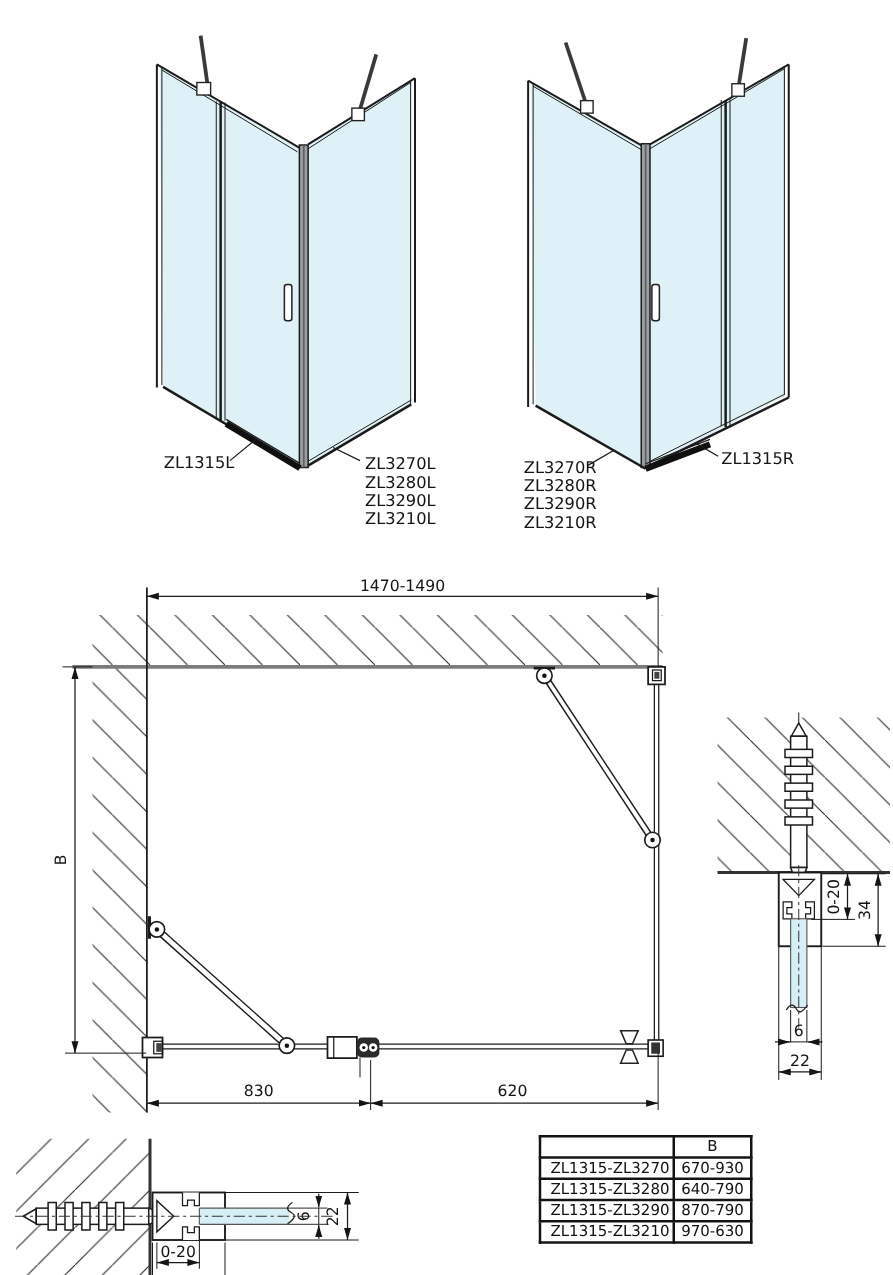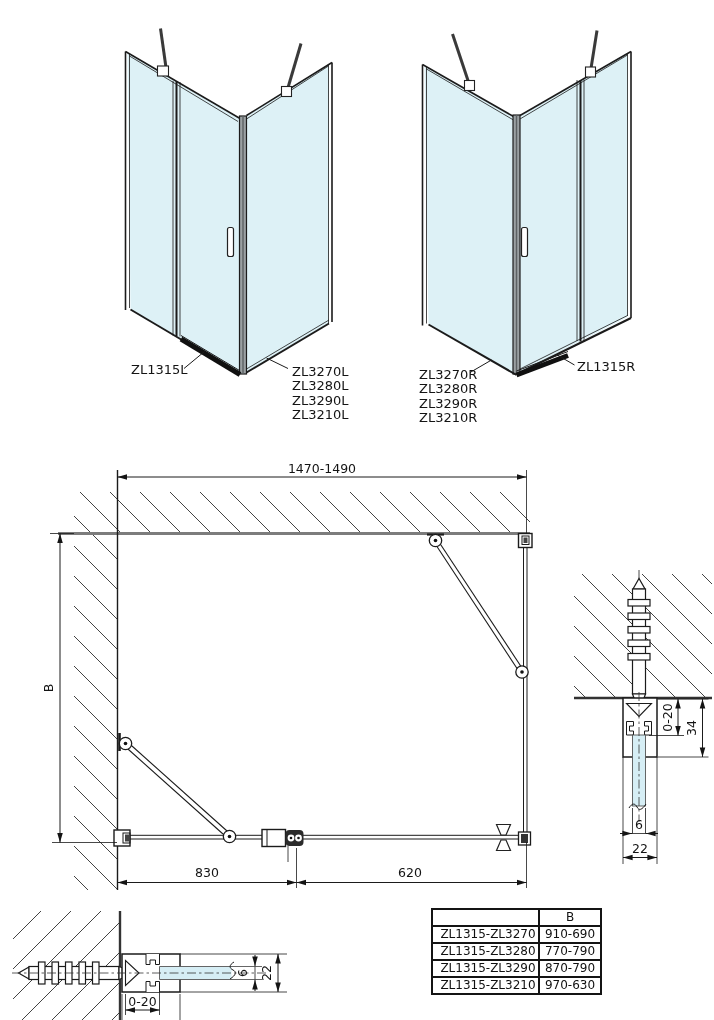--- a/index.html
+++ b/index.html
@@ -321,25 +321,25 @@
 <table class="size-table">
   <thead>
     <tr>
       <th class="c1"></th>
       <th class="c2">B</th>
     </tr>
   </thead>
   <tbody>
     <tr>
       <td class="c1">ZL1315-ZL3270</td>
-      <td class="c2">910-690</td>
+      <td class="c2">670-930</td>
     </tr>
     <tr>
       <td class="c1">ZL1315-ZL3280</td>
-      <td class="c2">770-790</td>
+      <td class="c2">640-790</td>
     </tr>
     <tr>
       <td class="c1">ZL1315-ZL3290</td>
       <td class="c2">870-790</td>
     </tr>
     <tr>
       <td class="c1">ZL1315-ZL3210</td>
       <td class="c2">970-630</td>
     </tr>
   </tbody>

